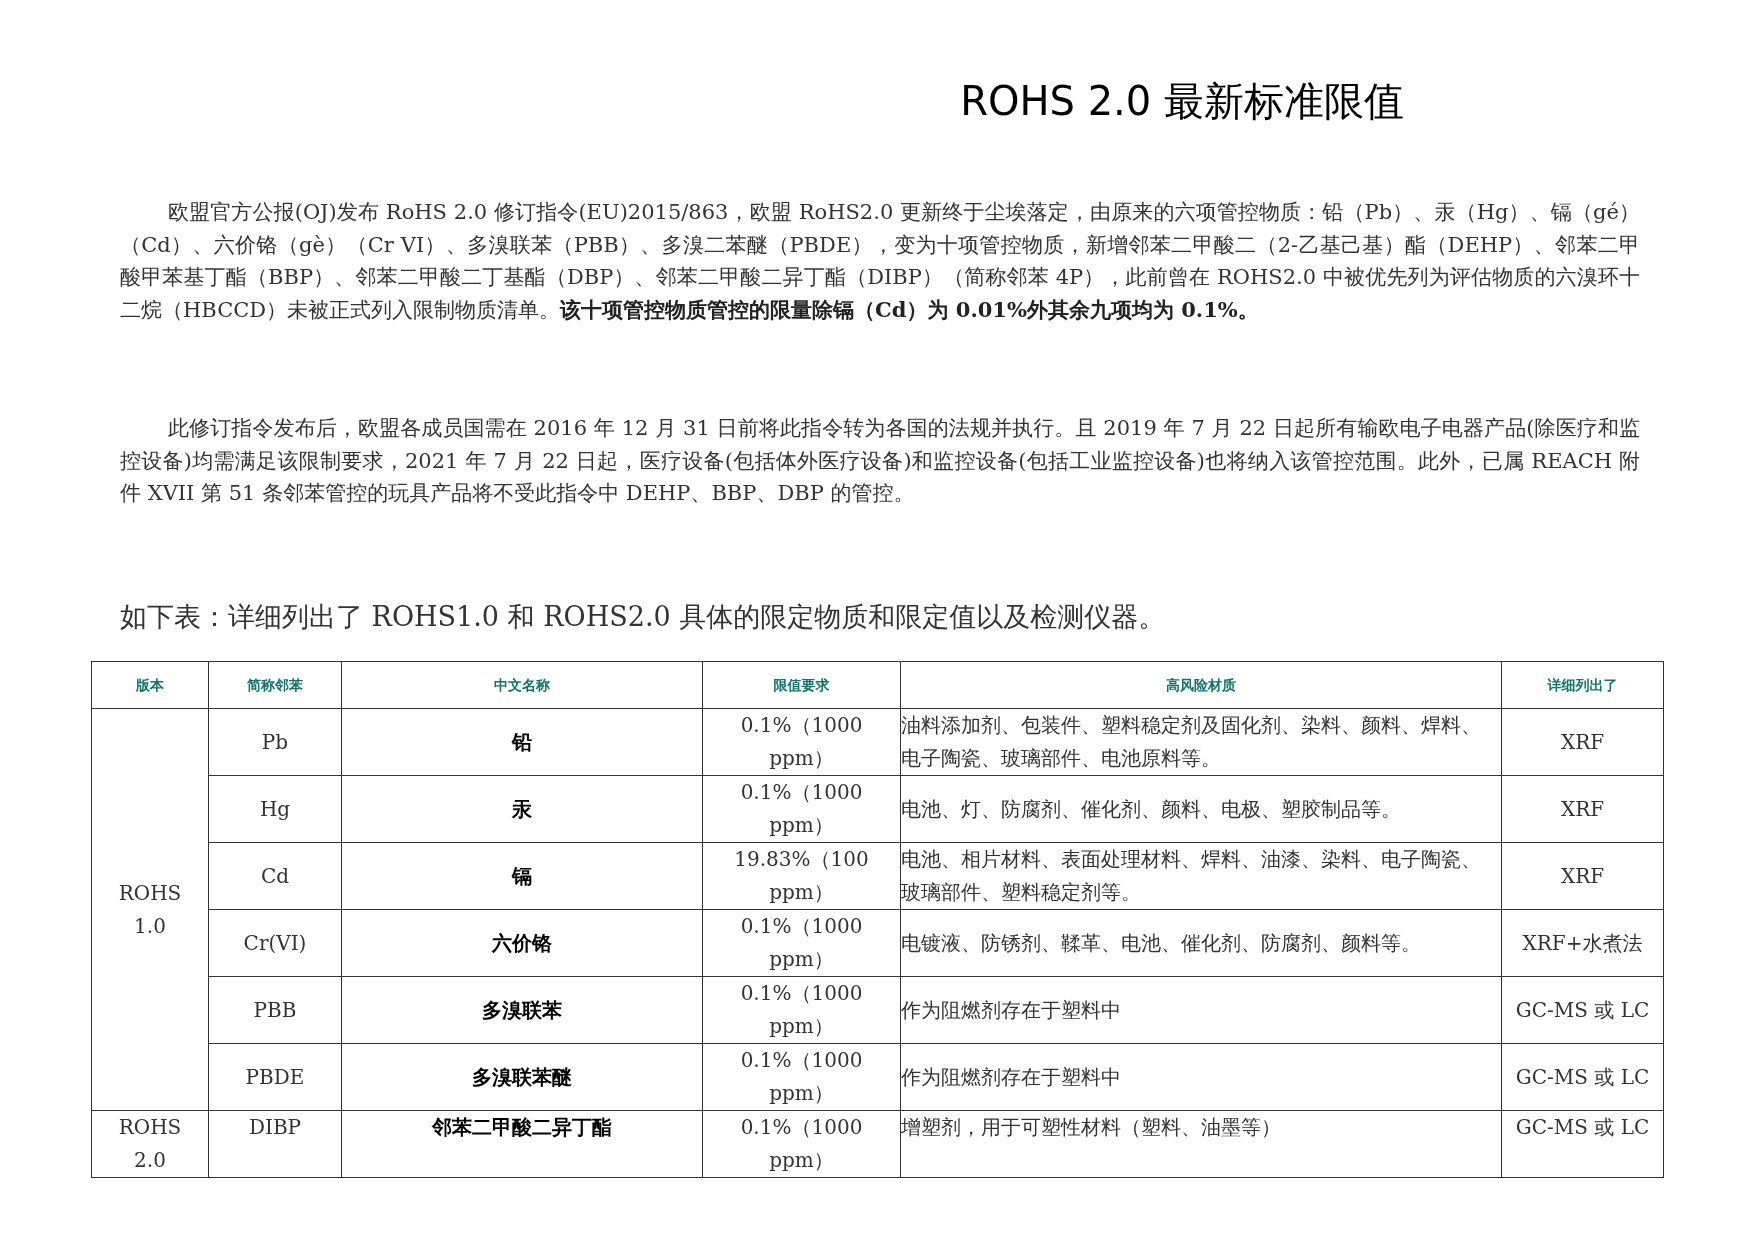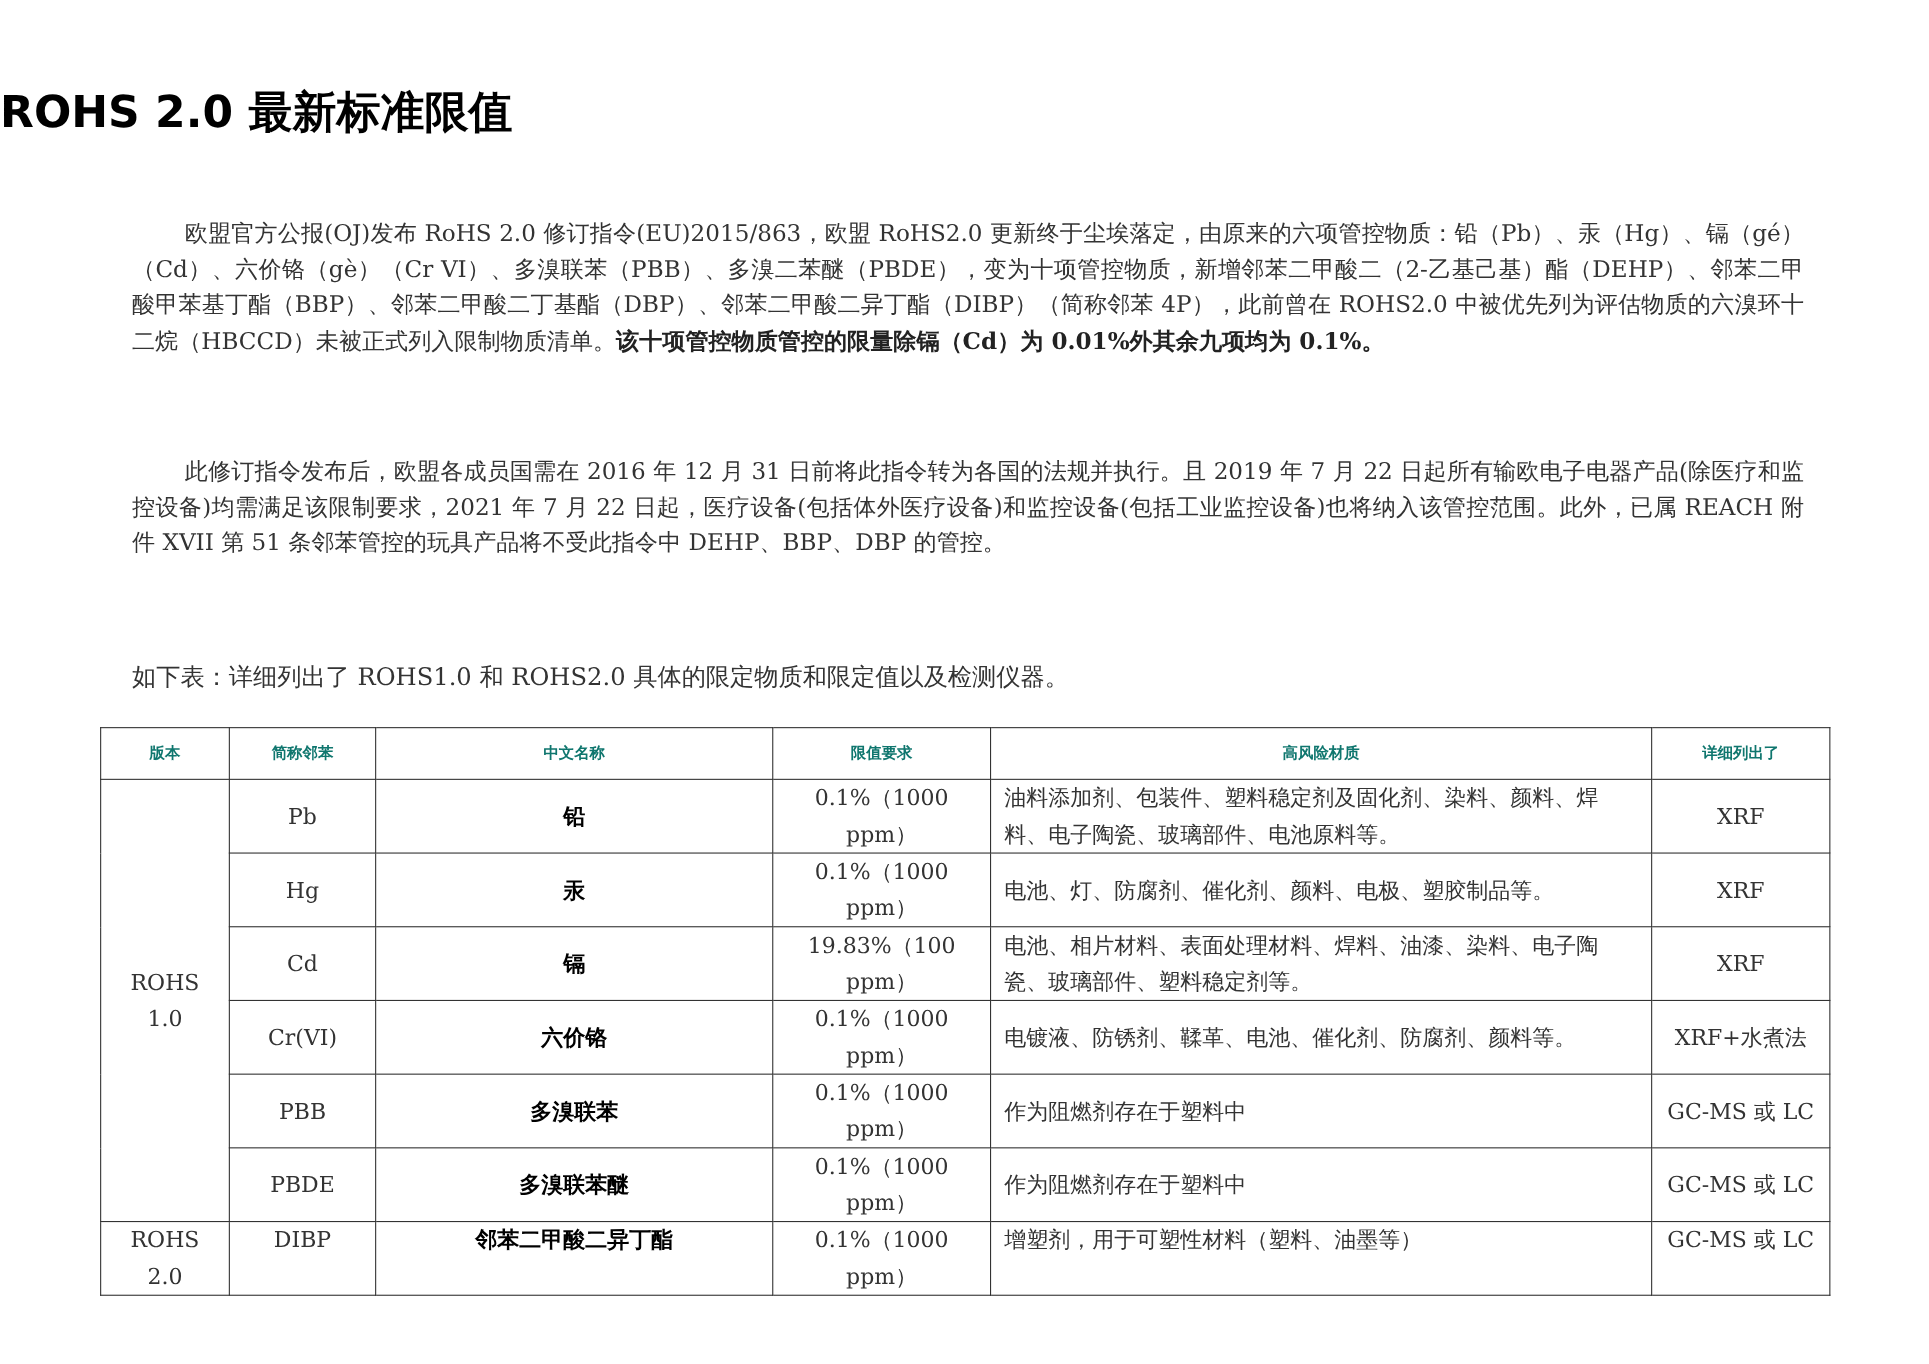--- a/index.html
+++ b/index.html
@@ -1,46 +1,46 @@
 <!DOCTYPE html>
 <html><head>
 <meta charset="utf-8">
 <style>
   html, body { margin:0; padding:0; background:#ffffff; }
   body { width:1754px; height:1240px; position:relative; overflow:hidden; color:#222; }
   .title {
-    position:absolute; left:0; width:1404px; top:74px; text-align:left;
-    font-family:"DejaVu Sans", sans-serif; font-weight:bold; font-size:40px; color:#000;
+    position:absolute; left:0; width:1404px; top:74px; text-align:right;
+    font-family:"DejaVu Sans", sans-serif; font-weight:normal; font-size:40px; color:#000;
     letter-spacing:0px;
   }
   .para {
     position:absolute; left:120px; width:1520px;
     font-family:"DejaVu Serif", serif; font-size:21px; line-height:32.5px; color:#333;
     text-indent:48px; text-align:justify; margin:0;
   }
   .para b { font-weight:bold; color:#222; }
   #p1 { top:196px; }
   #p2 { top:412px; }
   .intro {
     position:absolute; left:120px; top:601px;
-    font-family:"DejaVu Serif", serif; font-size:22px; line-height:32px; color:#333;
+    font-family:"DejaVu Serif", serif; font-size:27px; line-height:32px; color:#333;
   }
   table.rohs {
     position:absolute; left:91px; top:661px; border-collapse:collapse;
     font-family:"DejaVu Serif", serif; font-size:20px; color:#333;
     table-layout:fixed;
   }
   table.rohs td, table.rohs th {
     border:1.5px solid #333; padding:0; vertical-align:middle; text-align:center;
     line-height:33px;
   }
   table.rohs th { font-weight:bold; height:46px; font-size:14px; color:#0f766e; }
   table.rohs td.body { height:65px; }
   table.rohs td.name { font-family:"DejaVu Sans", sans-serif; font-weight:bold; color:#000; font-size:20px; }
-  table.rohs td.mat { text-align:left; padding-left:12px; padding-right:10px; vertical-align:middle; }
+  table.rohs td.mat { text-align:left; padding-right:10px; vertical-align:middle; }
   table.rohs td.limit { padding:0 20px; vertical-align:top; }
   .vtop { vertical-align:top !important; }
 </style>
 </head>
 <body>
 
 <div class="title">ROHS 2.0 最新标准限值</div>
 
 <p class="para" id="p1"><span>欧盟官方公报(OJ)发布 RoHS 2.0 修订指令(EU)2015/863，欧盟 RoHS2.0 更新终于尘埃落定，由原来的六项管控物质：铅（Pb）、汞（Hg）、镉（gé）（Cd）、六价铬（gè）（Cr VI）、多溴联苯（PBB）、多溴二苯醚（PBDE），变为十项管控物质，新增邻苯二甲酸二（2-乙基己基）酯（DEHP）、邻苯二甲酸甲苯基丁酯（BBP）、邻苯二甲酸二丁基酯（DBP）、邻苯二甲酸二异丁酯（DIBP）（简称邻苯 4P），此前曾在 ROHS2.0 中被优先列为评估物质的六溴环十二烷（HBCCD）未被正式列入限制物质清单。</span><b>该十项管控物质管控的限量除镉（Cd）为 0.01%外其余九项均为 0.1%。</b></p>
 

